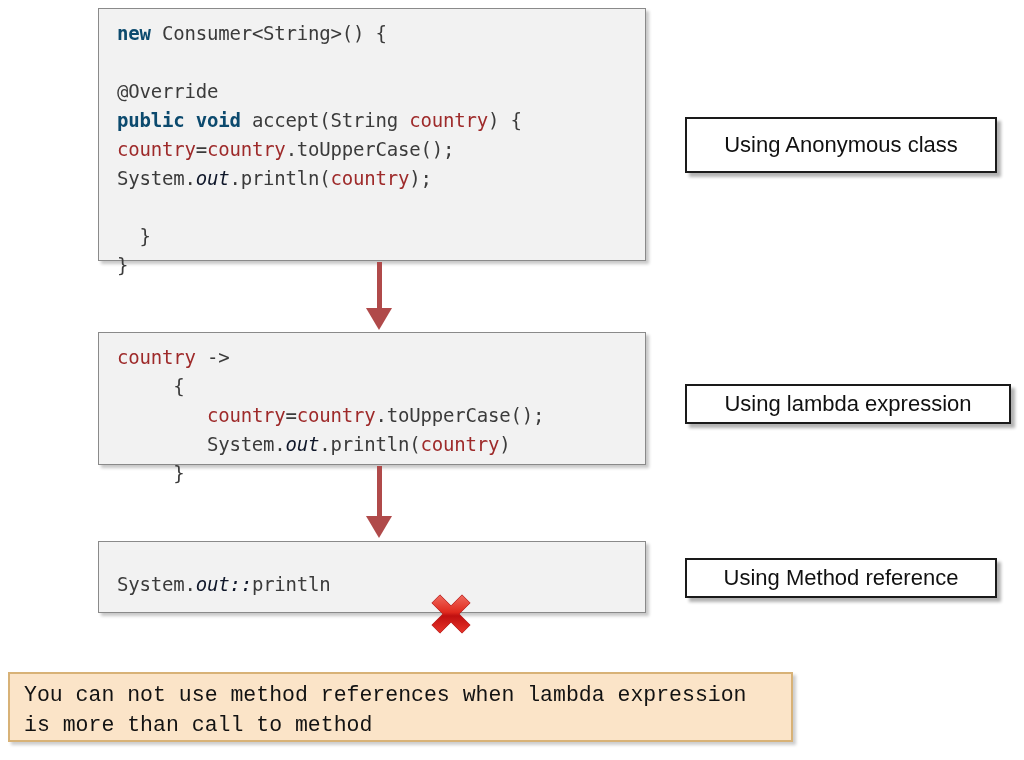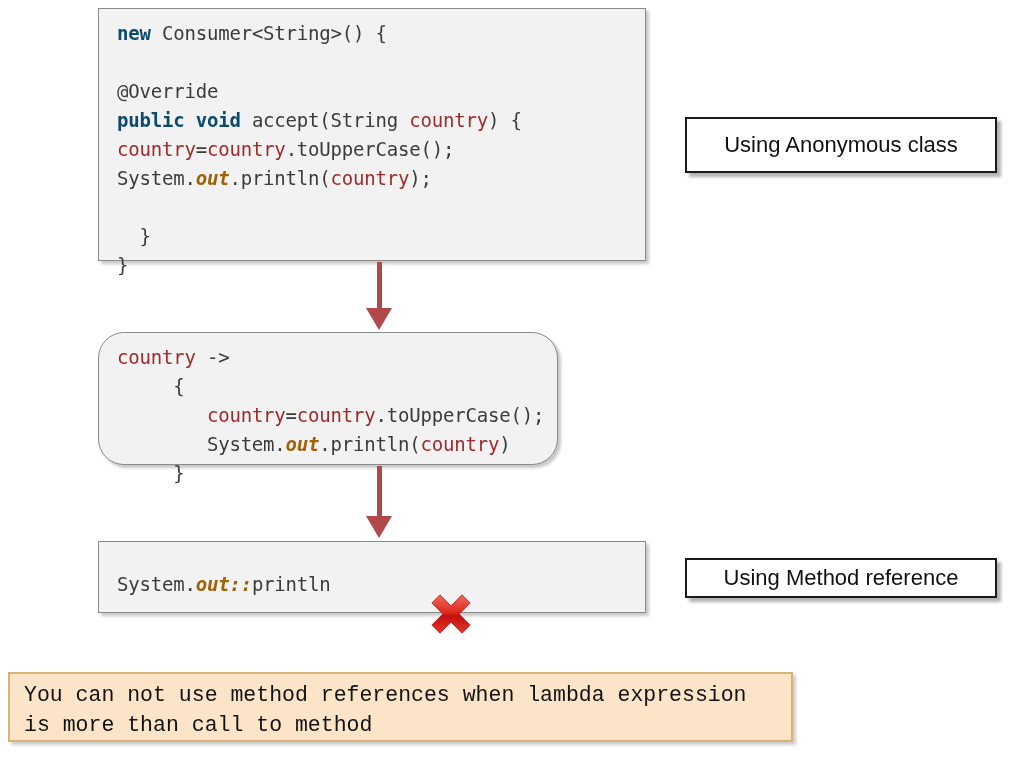--- a/index.html
+++ b/index.html
@@ -28,24 +28,24 @@
     line-height: 29px;
     color: #3a3a3a;
     white-space: pre;
     padding: 10px 0 10px 18px;
     letter-spacing: -0.2px;
   }
   .code-line { min-height: 29px; }
   .kw       { color: #0c4a6e; font-weight: bold; }
   .var      { color: #9e2a2a; }
   .plain    { color: #3b3b3b; }
-  .blue     { color: #a16207; font-weight: bold; font-style: italic; }
+  .blue     { color: #0f172a; font-weight: normal; font-style: italic; }
 
   #box1 { left: 98px;  top: 8px;   width: 548px; height: 253px; }
-  #box2 { left: 98px;  top: 332px; width: 460px; height: 133px; border-radius: 26px; }
+  #box2 { left: 98px;  top: 332px; width: 548px; height: 133px; }
   #box3 { left: 98px;  top: 541px; width: 548px; height: 72px;
           display: flex; align-items: center; padding-top: 15px; padding-bottom: 0; }
 
   
   .arrow {
     position: absolute;
     width: 30px;
   }
   .arrow .shaft {
     position: absolute;
@@ -145,18 +145,19 @@
           </linearGradient>
         </defs>
         <path fill="url(#xg)" stroke="#b01010" stroke-width="0.8" d="M12.5 4 L24 15.5 L35.5 4 L44 12.5 L32.5 24 L44 35.5 L35.5 44
                  L24 32.5 L12.5 44 L4 35.5 L15.5 24 L4 12.5 Z"></path>
       </svg>
     </div>
   </div>
 
   <div class="label-box" id="label1">Using Anonymous class</div>
 
+  <div class="label-box" id="label2">Using lambda expression</div>
 
   <div class="label-box" id="label3">Using Method reference</div>
 
   <div id="note">You can not use method references when lambda expression is more than call to method</div>
 
 </div>
 
 </body></html>

